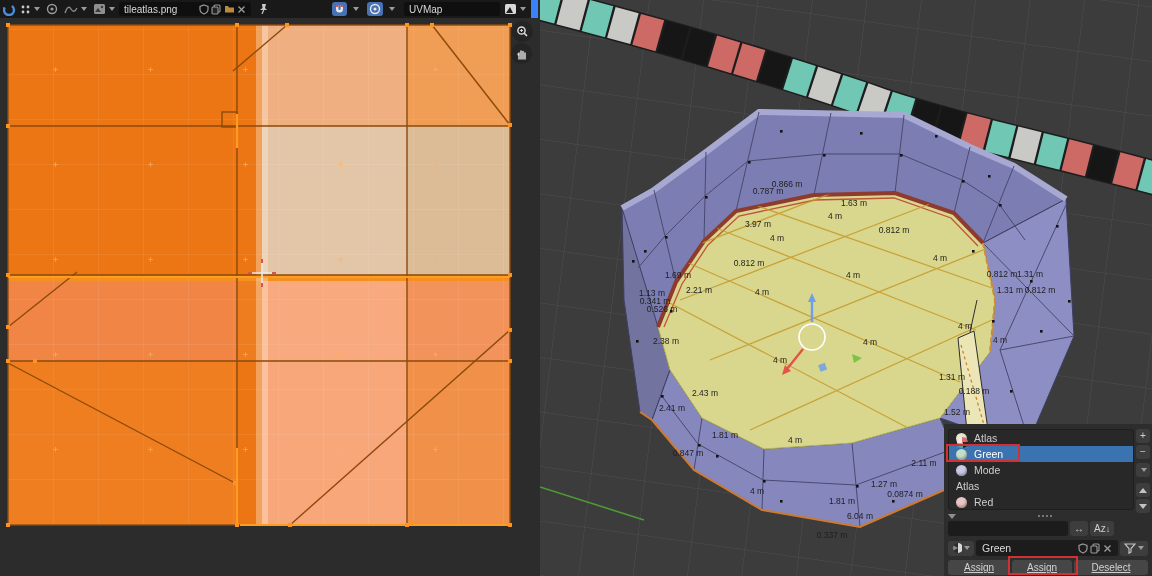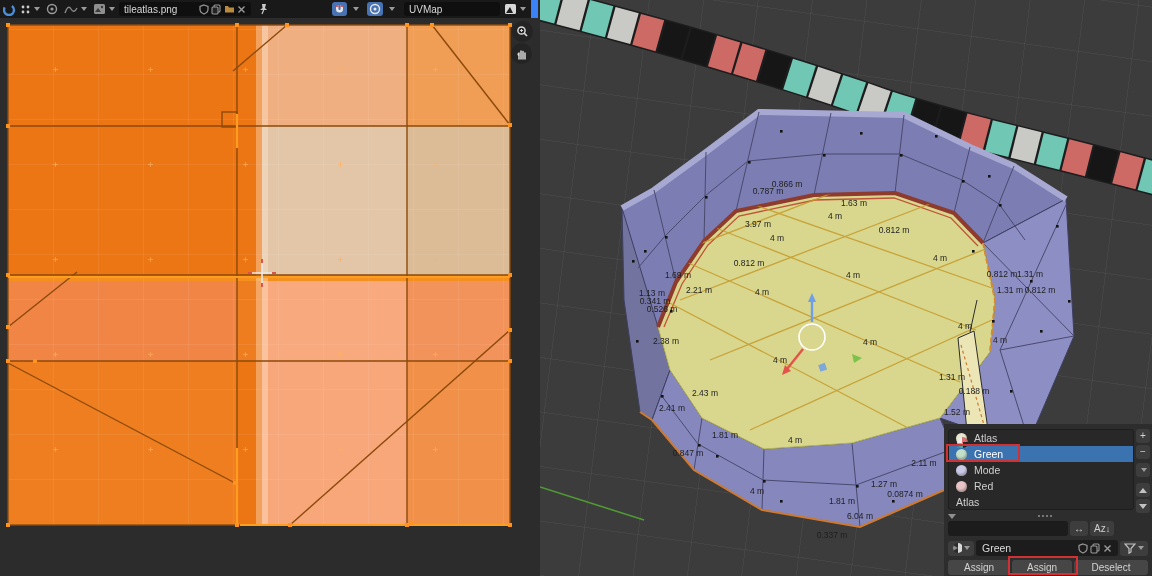--- a/index.html
+++ b/index.html
@@ -59,21 +59,21 @@
   .filter-row{position:absolute;left:4px;top:88px;width:186px;height:8px;display:flex;align-items:center;}
   .grip{margin:0 auto;width:16px;height:4px;
         background:radial-gradient(circle,#777 1px,transparent 1px);background-size:4px 4px;}
   .search-row{position:absolute;left:4px;top:97px;width:200px;height:15px;display:flex;gap:2px;}
   .search-field{flex:0 0 120px;background:#1c1c1c;border-radius:3px;height:15px;}
   .sbtn{height:15px;background:#3d3d3d;border-radius:3px;color:#cfcfcf;font-size:10px;
         display:flex;align-items:center;justify-content:center;padding:0 4px;}
   .matname-row{position:absolute;left:4px;top:116px;width:200px;height:16px;display:flex;gap:2px;align-items:center;}
   .matname-field{flex:1;height:16px;background:#1c1c1c;border-radius:3px;display:flex;align-items:center;
                  padding:0 6px;color:#dadada;}
-  .btns-row{position:absolute;left:4px;top:136px;width:200px;height:15px;display:flex;gap:2px;}
+  .btns-row{position:absolute;left:4px;top:136px;width:200px;height:15px;display:flex;gap:2px;text-decoration:underline;}
   .abtn{height:15px;background:#464646;border-radius:3px;color:#d3d3d3;font-size:10px;
         display:flex;align-items:center;justify-content:center;}
   .ann{position:absolute;border:2px solid #cf3134;pointer-events:none;}
 </style>
 </head>
 <body>
 
 <div id="app">
 
   <div class="uv-panel">
@@ -463,26 +463,26 @@
           </div>
           <div class="mat-row sel">
             <span class="mat-sphere" style="background: rgb(195, 223, 201);"></span>
             <span>Green</span>
           </div>
           <div class="mat-row">
             <span class="mat-sphere" style="background: rgb(203, 202, 230);"></span>
             <span>Mode</span>
           </div>
           <div class="mat-row">
+            <span class="mat-sphere atlas"></span>
+            <span>Atlas</span>
+          </div>
+          <div class="mat-row">
             <span class="mat-sphere" style="background: rgb(231, 196, 197);"></span>
             <span>Red</span>
-          </div>
-          <div class="mat-row">
-            <span class="mat-sphere atlas"></span>
-            <span>Atlas</span>
           </div>
         </div>
       <div class="mcol">
         <div class="mbtn">+</div>
         <div class="mbtn">−</div>
         <div class="mbtn" style="margin-top:2px">
             <span class="chev"></span>
           </div>
         <div class="mbtn" style="margin-top:4px">
             <span class="tri-up"></span>

